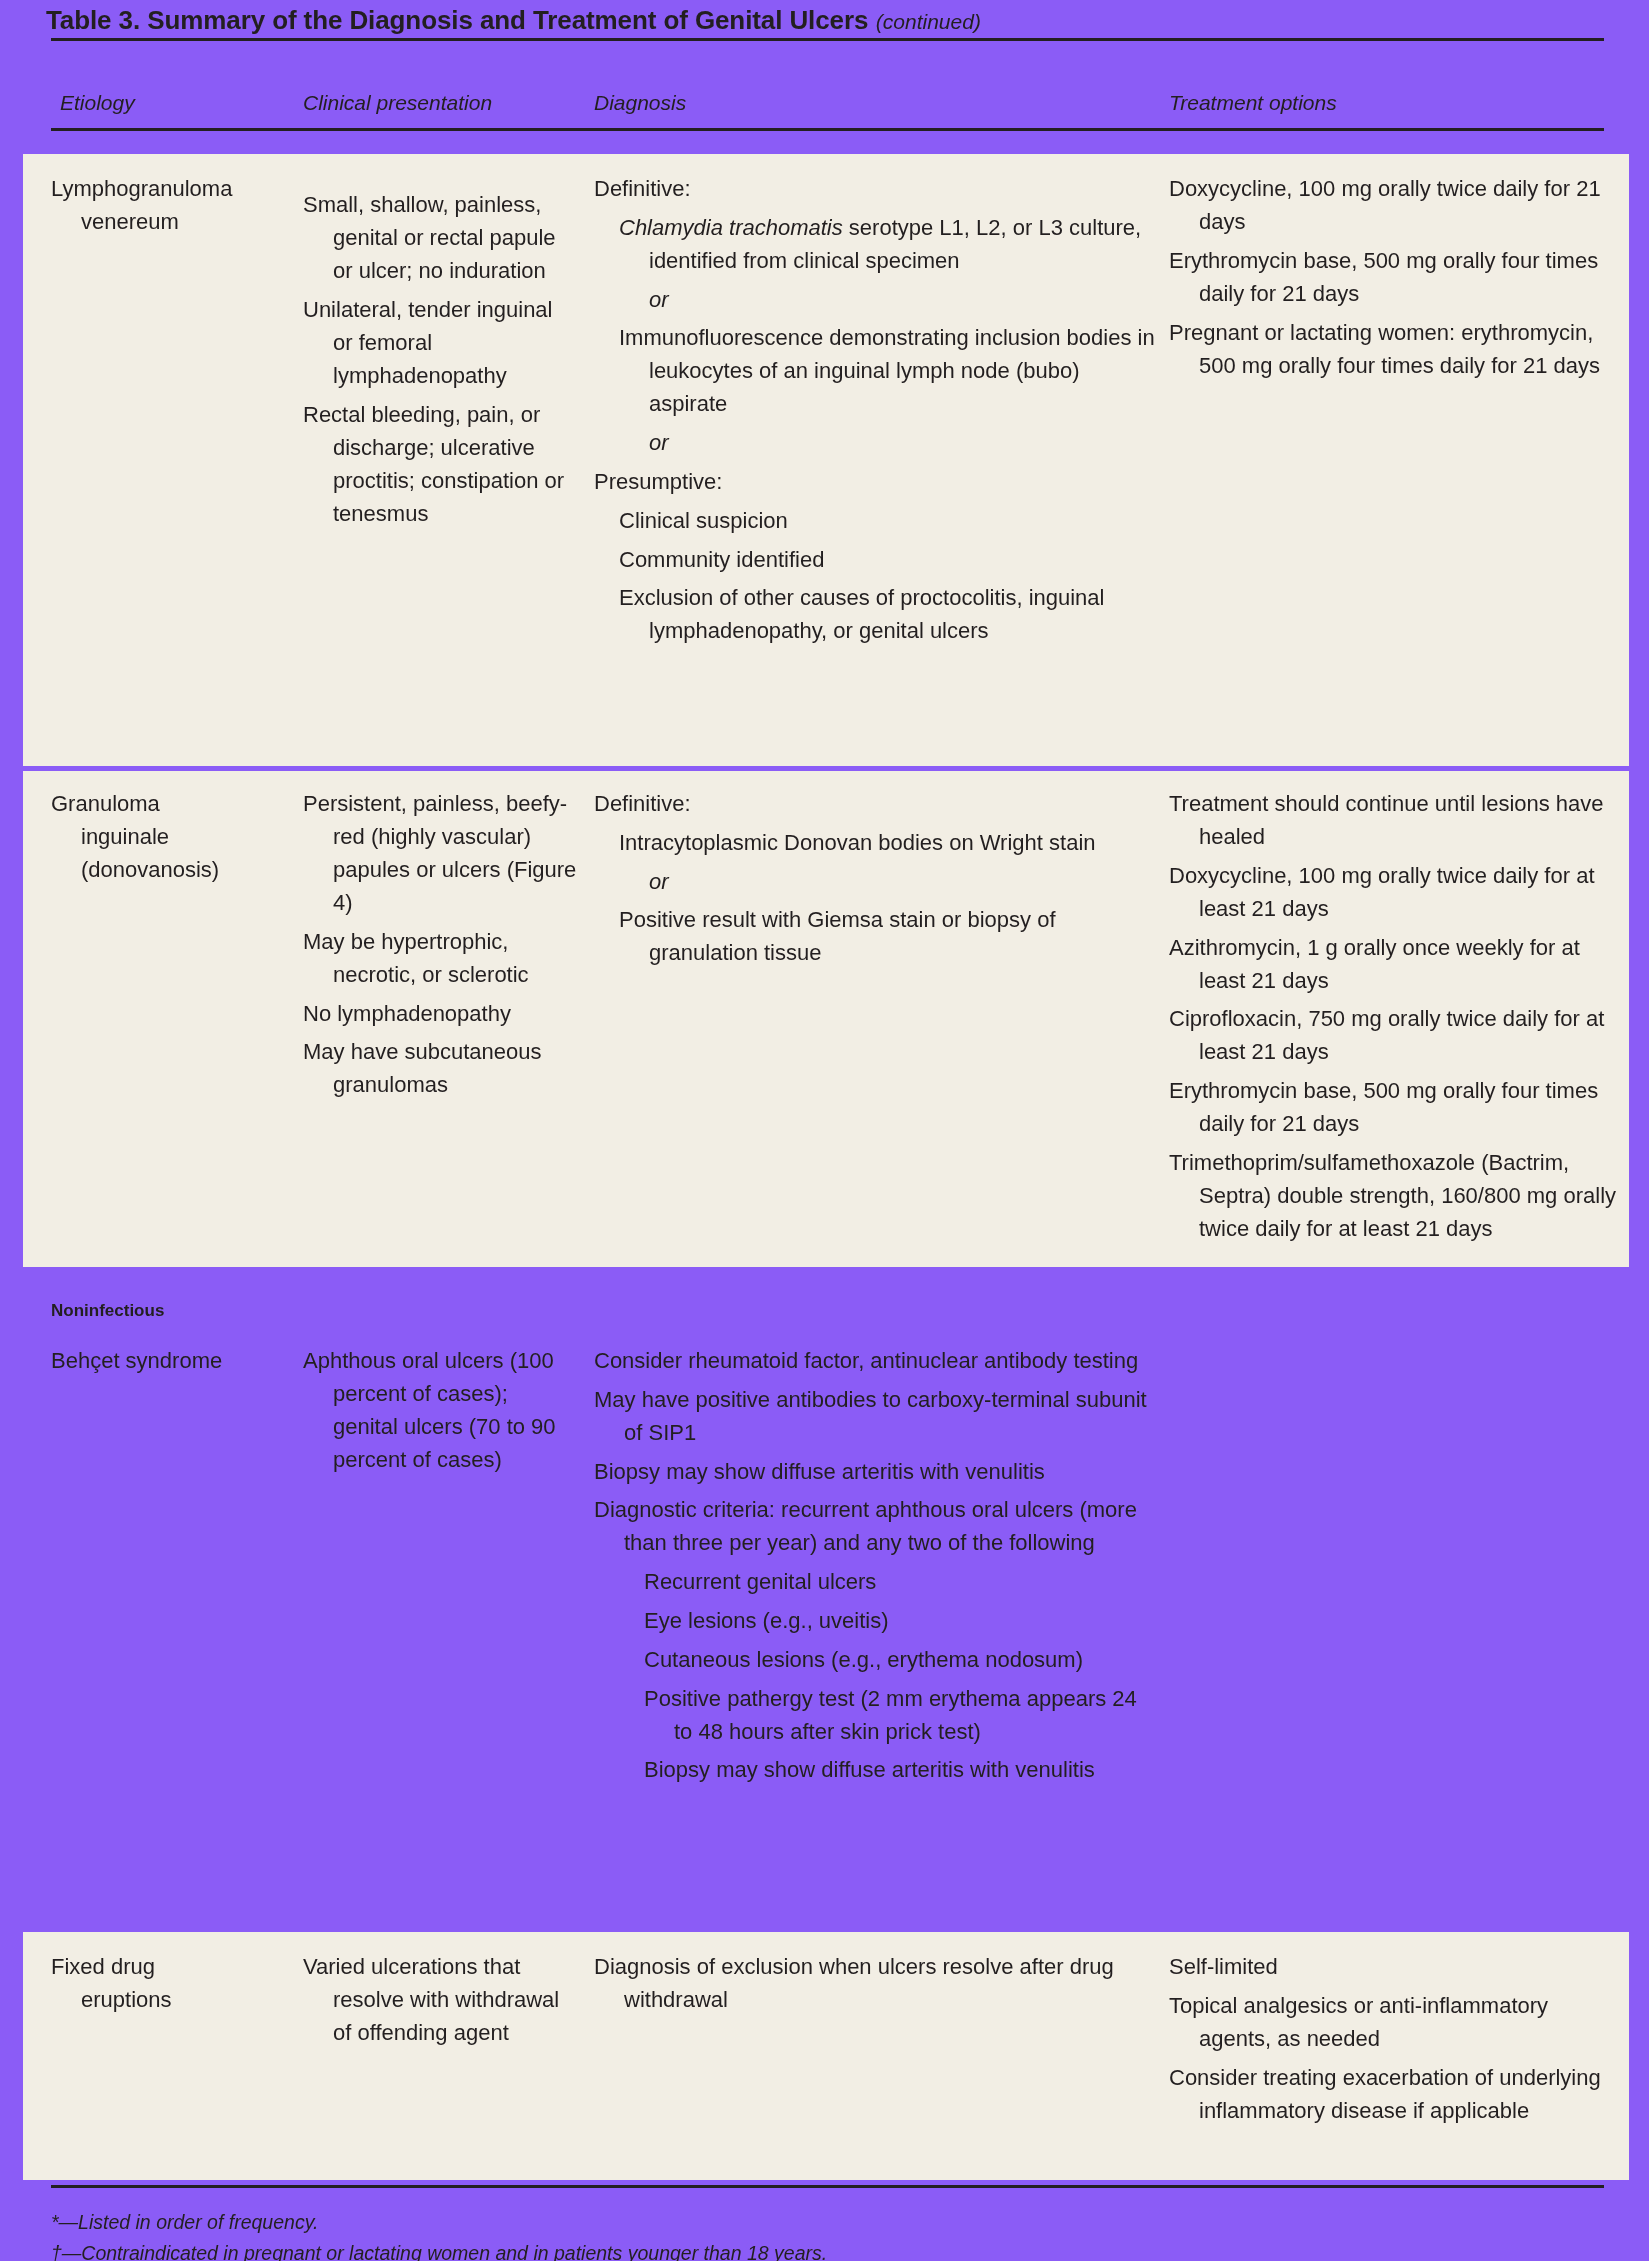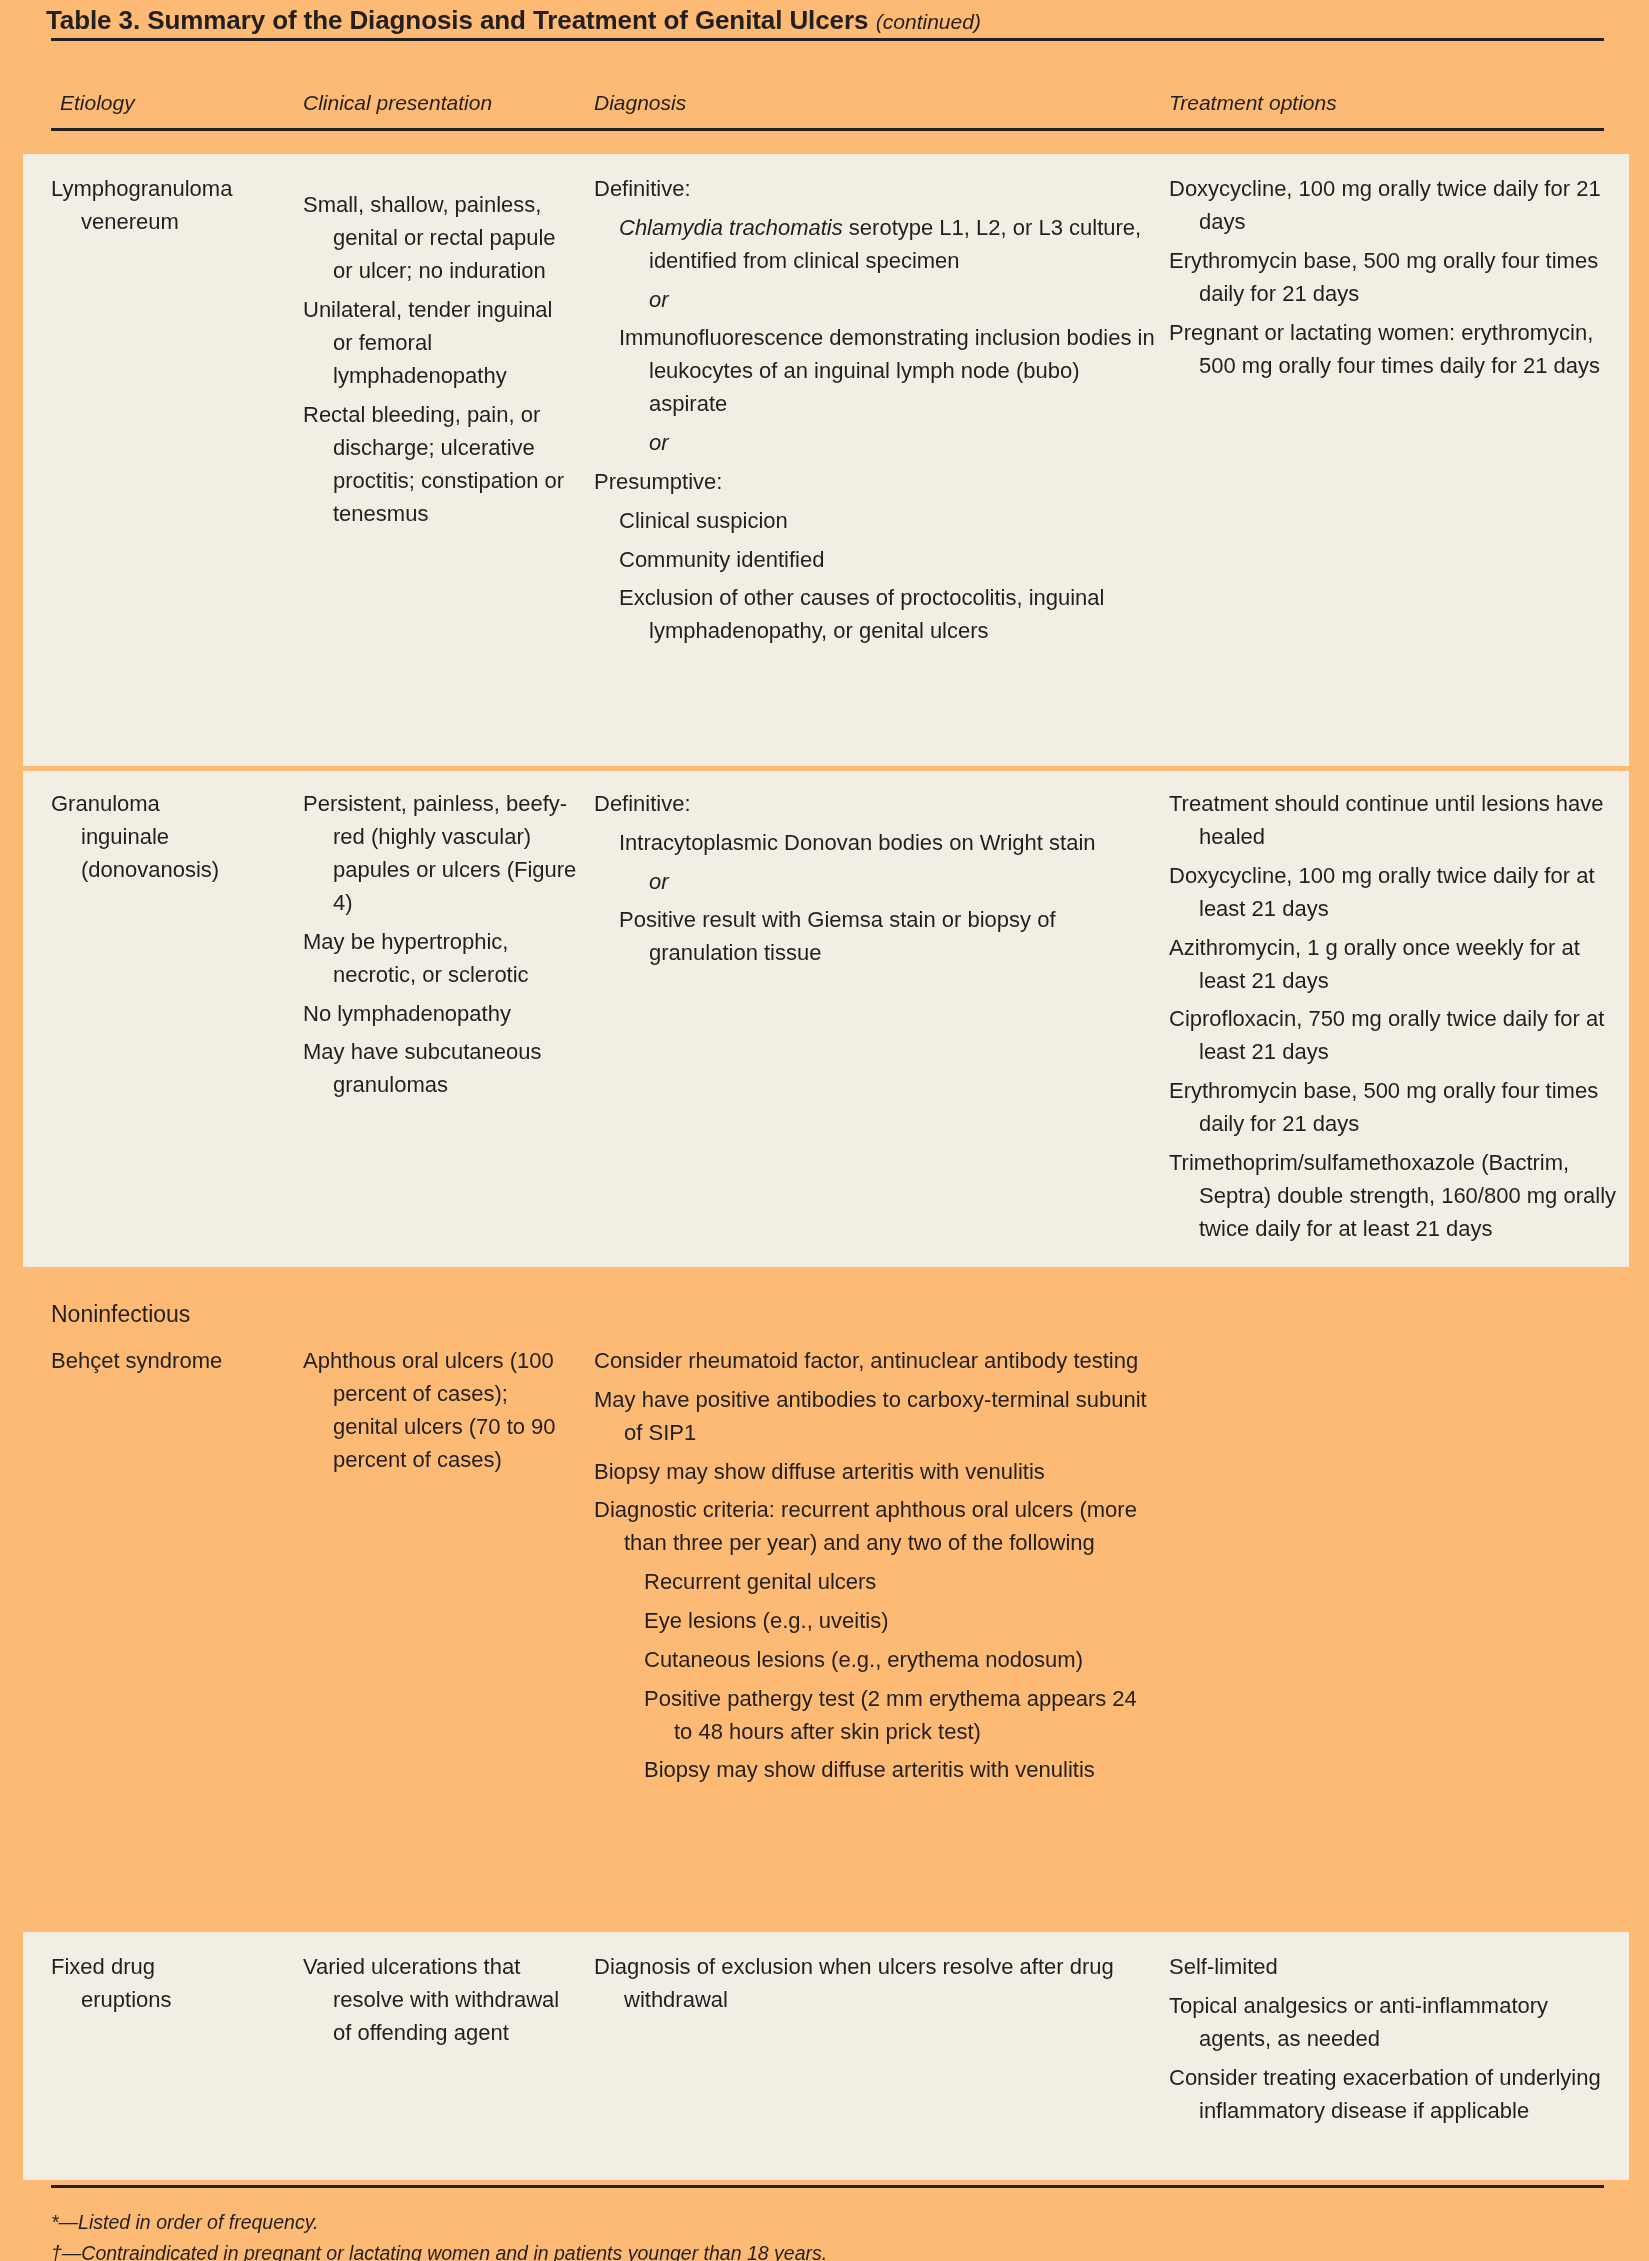--- a/index.html
+++ b/index.html
@@ -12,21 +12,21 @@
     height: 2261px;
     font-family: "Liberation Sans", sans-serif;
     color: #231f20;
     position: relative;
     overflow: hidden;
   }
 
   .page {
     position: absolute;
     inset: 0;
-    background: #fdba74;
+    background: #8b5cf6;
   }
 
   
   .title-block {
     position: absolute;
     left: 46px;
     top: 5px;
     width: 1575px;
   }
   .title-text {
@@ -104,22 +104,22 @@
   .col-diagnosis { left: 594px;  width: 564px; }
   .col-treatment { left: 1169px; width: 448px; }
 
   .sci { font-style: italic; }
 
   
   .section-head {
     position: absolute;
     left: 51px;
     top: 1301px;
-    font-size: 23px;
-    font-weight: normal;
+    font-size: 17px;
+    font-weight: bold;
     color: #231f20;
   }
 
   
   .footnotes {
     position: absolute;
     left: 51px;
     top: 2207px;
     width: 1492px;
     font-size: 19.5px;

